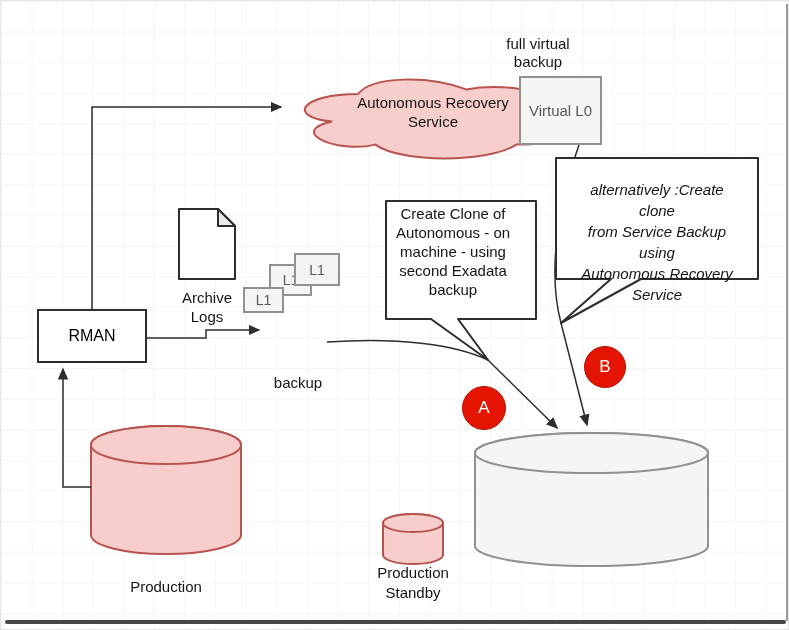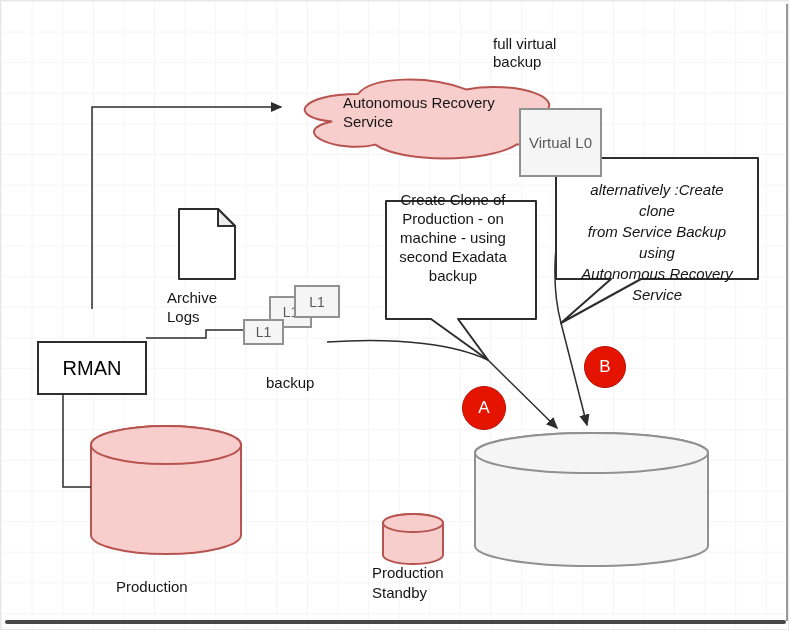--- a/index.html
+++ b/index.html
@@ -11,25 +11,25 @@
     background-size:30.6px 30.6px;
     font-family:"Liberation Sans",sans-serif;
   }
   svg.layer{position:absolute;left:0;top:0;}
   .ln{fill:none;stroke:var(--line,#2d2d2d);stroke-width:1.5px;}
   .callout{fill:#ffffff;stroke:var(--line,#2d2d2d);stroke-width:2px;stroke-linejoin:round;}
   .pinkshape{fill:var(--pink-fill,#F8CECC);stroke:var(--pink-stroke,#B85450);stroke-width:2px;}
   .grayshape{fill:var(--gray-fill,#F5F5F5);stroke:var(--gray-stroke,#919191);stroke-width:2px;}
   .noteshape{fill:#ffffff;stroke:#2d2d2d;stroke-width:2px;stroke-linejoin:round;}
   .notefold{fill:#ececec;stroke:#2d2d2d;stroke-width:2px;stroke-linejoin:round;}
-  .lbl{position:absolute;color:#151515;font-size:15px;line-height:19px;}
-  .box{position:absolute;box-sizing:border-box;display:flex;align-items:center;justify-content:center;margin-top:32px;}
+  .lbl{position:absolute;color:#151515;font-size:15px;line-height:19px;text-align:center;}
+  .box{position:absolute;box-sizing:border-box;display:flex;align-items:center;justify-content:center;}
   .graybox{border:2px solid var(--gray-stroke,#919191);background:var(--gray-fill,#F5F5F5);
            color:var(--muted-text,#595959);font-size:15px;}
-  .darkbox{border:2px solid #2d2d2d;background:#fff;color:#000;font-size:20px;}
+  .darkbox{border:2px solid #2d2d2d;background:#fff;color:#000;font-size:16px;}
   .badge{position:absolute;border-radius:50%;background:var(--badge-red,#E51400);
          border:1px solid var(--badge-ring,#B51100);color:#fff;font-size:17px;
          display:flex;align-items:center;justify-content:center;box-sizing:border-box;}
   .callout-text{position:absolute;text-align:center;font-size:15px;color:#151515;}
   .callout-text span{display:block;}
   .frame-right{position:absolute;left:785px;top:3px;width:2px;height:617px;background:#9b9b9b;}
   .frame-bottom{position:absolute;left:4px;top:619px;width:781px;height:4px;background:#474747;
                 border-radius:2px;filter:blur(0.7px);}
 </style>
 </head>
@@ -117,23 +117,23 @@
   <div class="lbl" style="left:265px;top:372px;width:64px;">backup</div>
 
   <div class="lbl" style="left:115px;top:576px;width:100px;">Production</div>
 
   <div class="lbl" style="left:371px;top:562px;width:82px;line-height:20px;">
     <span style="display:block">Production</span>
     <span style="display:block">Standby</span>
   </div>
 
 
-  <div class="callout-text" style="left:386px;top:189px;width:132px;line-height:19px;">
+  <div class="callout-text" style="left:386px;top:203px;width:132px;line-height:19px;">
     <span>Create Clone of</span>
-    <span>Production - on</span>
+    <span>Autonomous - on</span>
     <span>machine - using</span>
     <span>second Exadata</span>
     <span>backup</span>
   </div>
 
   <div class="callout-text" style="left:572px;top:178px;width:168px;line-height:21px;font-style:italic;">
     <span>alternatively :Create clone</span>
     <span>from Service Backup using</span>
     <span>Autonomous Recovery</span>
     <span>Service</span>

